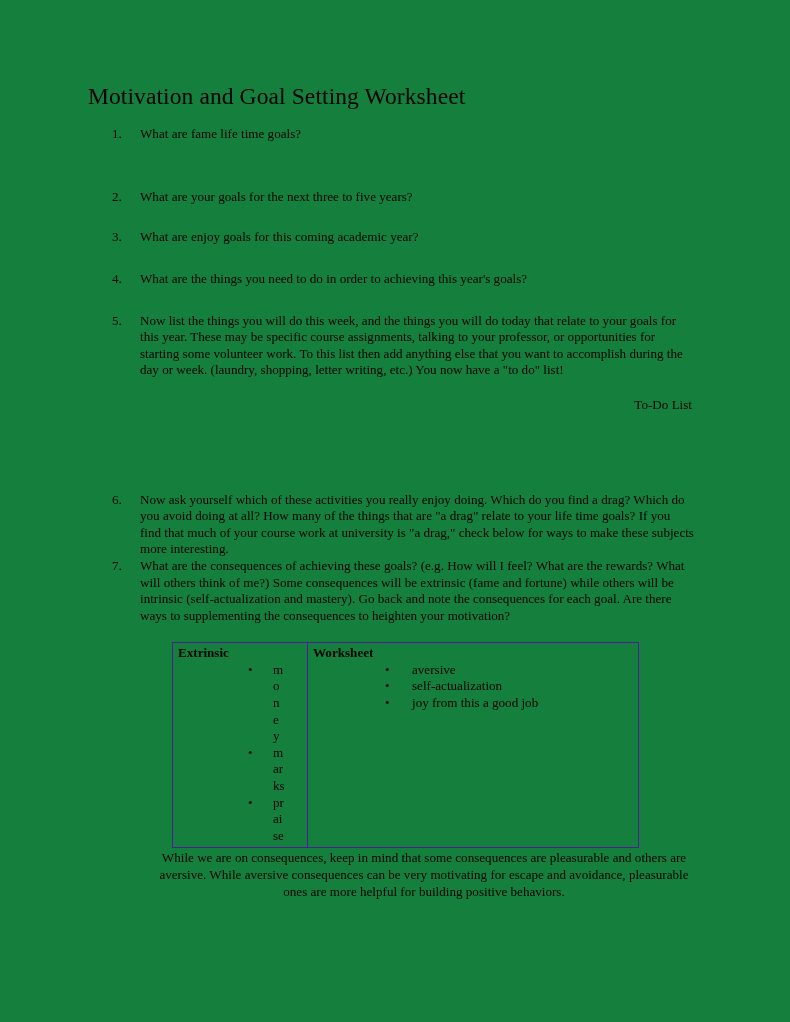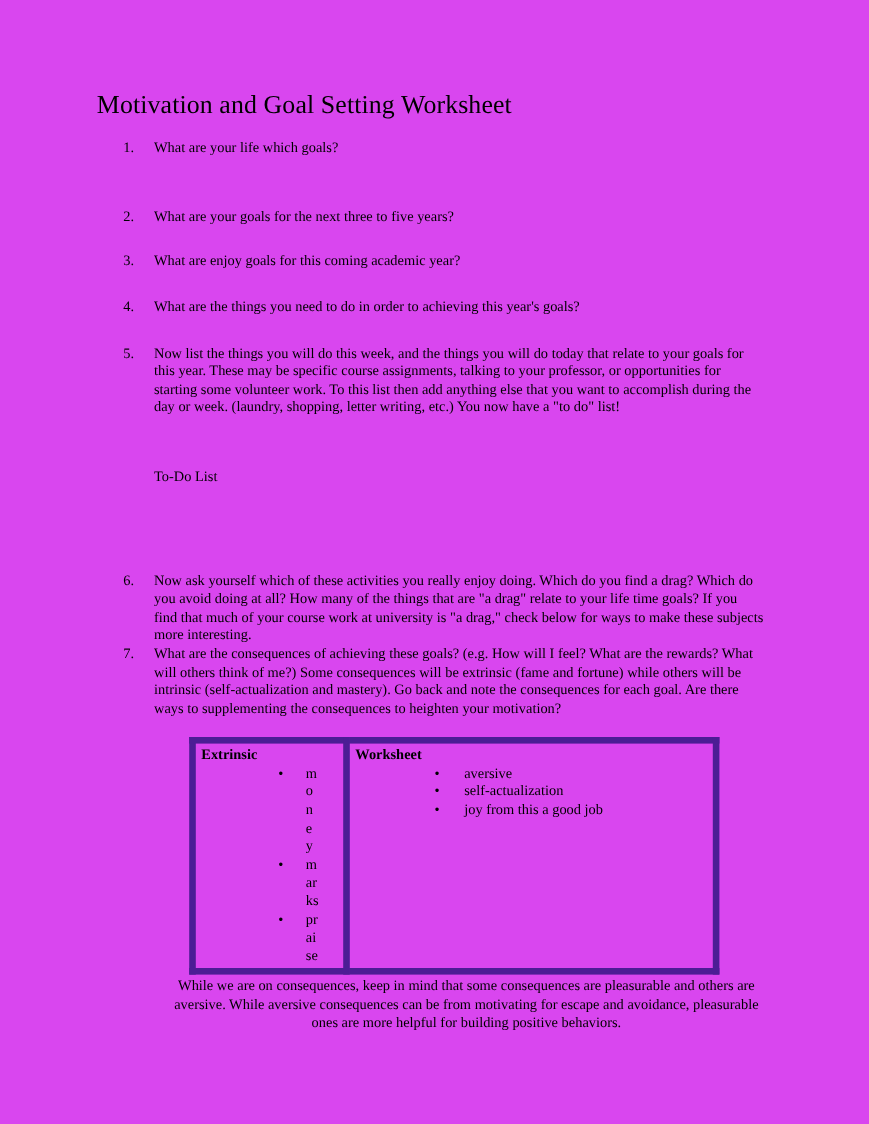--- a/index.html
+++ b/index.html
@@ -10,21 +10,21 @@
   }
   body {
     font-family: "Liberation Serif", "DejaVu Serif", serif;
     color: #000000;
     -webkit-font-smoothing: antialiased;
   }
   .page {
     position: relative;
     width: 790px;
     height: 1022px;
-    background: #d946ef;
+    background: #15803d;
     overflow: hidden;
     box-sizing: border-box;
   }
   .content {
     position: absolute;
     left: 88px;
     top: 82px;
     width: 606px;
   }
 
@@ -65,42 +65,41 @@
   .gap-1 { height: 46px; }
   .gap-2 { height: 24px; }
   .gap-3 { height: 25px; }
   .gap-4 { height: 25px; }
   .gap-todo-top { height: 18px; }
   .gap-todo-bottom { height: 78px; }
   .gap-before-table { height: 18px; }
   .gap-after-table { height: 2px; }
 
   .todo-heading {
-    text-align: left;
+    text-align: right;
     font-size: 13.1px;
     line-height: 16.6px;
     padding-left: 52px;
     padding-right: 2px;
-    margin-top: 28px;
   }
 
   
   .table-wrap {
     position: relative;
     margin-left: 84px;
     width: 446px;
   }
   table.consq {
     border-collapse: collapse;
     width: 446px;
     table-layout: fixed;
     border: 1px solid #000000;
   }
   table.consq td {
-    border: 6px solid #4c1d95;
+    border: 1px solid #4c1d95;
     vertical-align: top;
     padding: 2px 4px 3px 5px;
     font-size: 13.1px;
     line-height: 16.6px;
     height: 178px;
   }
   td.col-extrinsic { width: 125px; }
   td.col-intrinsic { width: 321px; }
 
   .cell-head {
@@ -171,21 +170,21 @@
 
 <div class="page">
   <div class="content">
 
     <h1 class="doc-title">Motivation and Goal Setting Worksheet</h1>
 
     <div class="qlist">
 
       <div class="qitem">
         <span class="qnum">1.</span>
-        <span class="qtext">What are your life which goals?</span>
+        <span class="qtext">What are fame life time goals?</span>
       </div>
       <div class="gap-1"></div>
 
       <div class="qitem">
         <span class="qnum">2.</span>
         <span class="qtext">What are your goals for the next three to five years?</span>
       </div>
       <div class="gap-2"></div>
 
       <div class="qitem">
@@ -269,16 +268,16 @@
               </li>
             </ul>
           </td>
         </tr>
       </tbody>
         </table>
     </div>
 
     <div class="gap-after-table"></div>
 
-    <div class="closing-note">While we are on consequences, keep in mind that some consequences are pleasurable and others are aversive. While aversive consequences can be from motivating for escape and avoidance, pleasurable ones are more helpful for building positive behaviors.</div>
+    <div class="closing-note">While we are on consequences, keep in mind that some consequences are pleasurable and others are aversive. While aversive consequences can be very motivating for escape and avoidance, pleasurable ones are more helpful for building positive behaviors.</div>
 
   </div>
 </div>
 
 </body></html>

